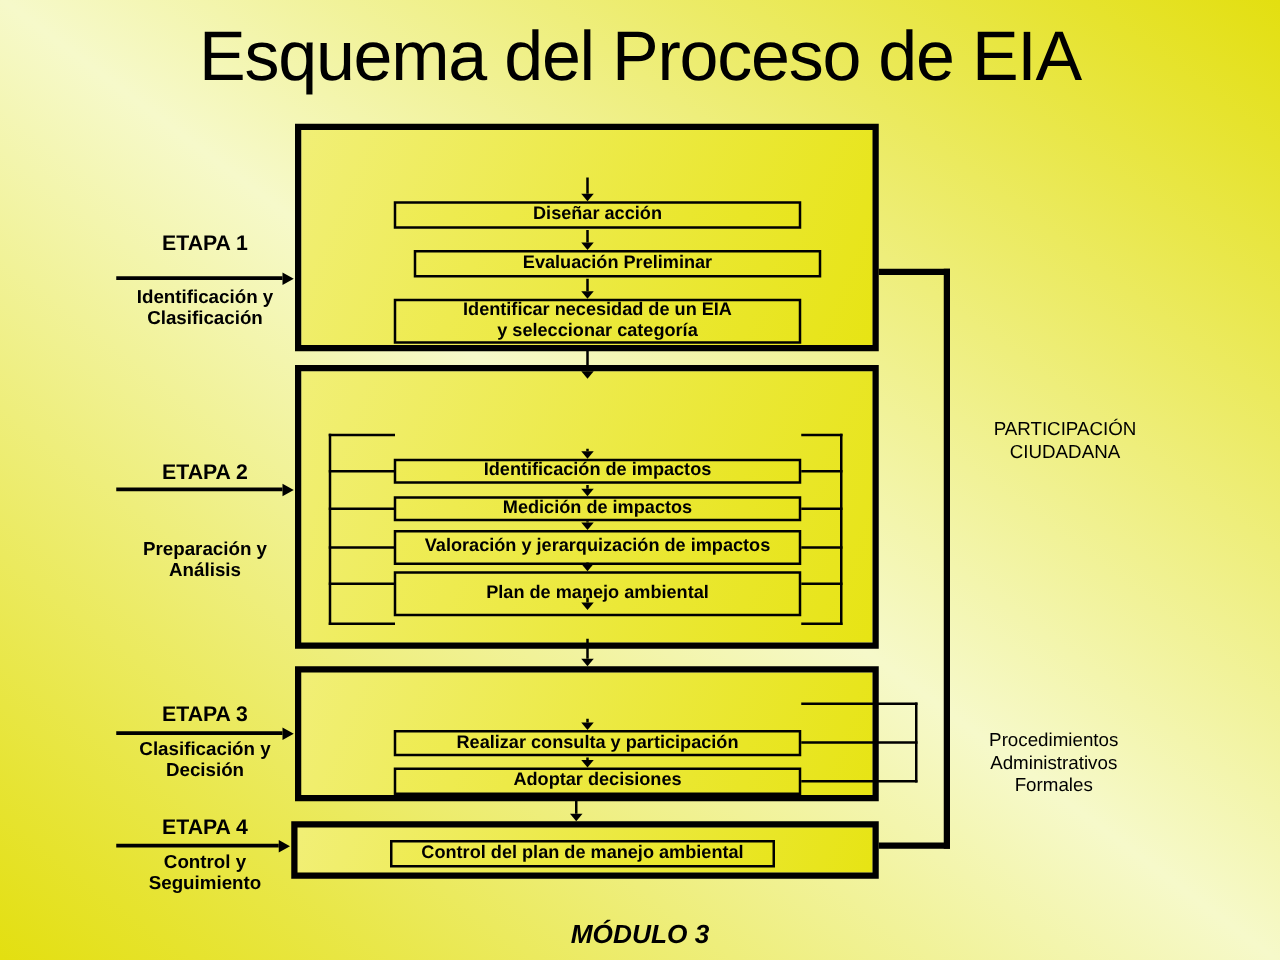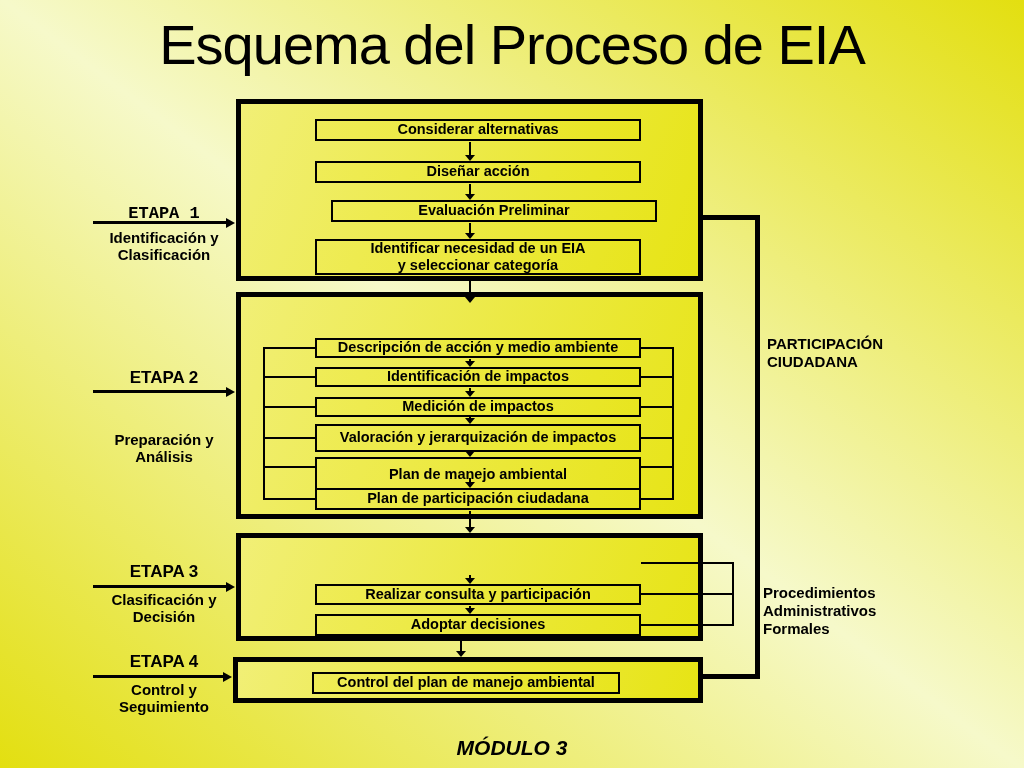--- a/index.html
+++ b/index.html
@@ -50,35 +50,35 @@
   }
   .etapa-label{
     position:absolute;width:180px;text-align:center;
     font-weight:bold;font-size:17px;line-height:1.05;
   }
   .etapa-sub{
     position:absolute;width:180px;text-align:center;
     font-weight:bold;font-size:15px;line-height:1.15;
   }
   .side-label{
-    position:absolute;text-align:left;font-weight:bold;font-size:15px;line-height:1.2;
+    position:absolute;text-align:center;font-weight:normal;font-size:15px;line-height:1.2;
   }
   .footer{
     position:absolute;left:0;right:0;top:736px;text-align:center;
     font-weight:bold;font-style:italic;font-size:21px;
   }
 </style>
 </head>
 <body>
 
 <div class="slide">
 
   <div class="title">Esquema del Proceso de EIA</div>
 
-  <div class="etapa-label" style="left:74px;top:205px;font-family:Liberation Mono, monospace;">ETAPA 1</div>
+  <div class="etapa-label" style="left:74px;top:186px;">ETAPA 1</div>
   <div class="harrow" style="left:93px;top:221px;width:133px;"></div>
   <div class="etapa-sub pre" style="left:74px;top:229px;">Identificación y
 Clasificación</div>
 
   <div class="etapa-label" style="left:74px;top:369px;">ETAPA 2</div>
   <div class="harrow" style="left:93px;top:390px;width:133px;"></div>
   <div class="etapa-sub pre" style="left:74px;top:399px;margin-top:32px;">Preparación y
 Análisis</div>
 
   <div class="etapa-label" style="left:74px;top:563px;">ETAPA 3</div>
@@ -87,21 +87,20 @@
 Decisión</div>
 
   <div class="etapa-label" style="left:74px;top:653px;">ETAPA 4</div>
   <div class="harrow" style="left:93px;top:675px;width:130px;"></div>
   <div class="etapa-sub pre" style="left:74px;top:681px;">Control y
 Seguimiento</div>
 
   <div class="loop"></div>
 
   <div class="obox" style="left:236px;top:99px;width:467px;height:182px;"></div>
-  <div class="ibox" style="left:315px;top:119px;width:326px;height:22px;">Considerar alternativas</div>
   <div class="ibox" style="left:315px;top:161px;width:326px;height:22px;">Diseñar acción</div>
   <div class="ibox" style="left:331px;top:200px;width:326px;height:22px;">Evaluación Preliminar</div>
   <div class="ibox pre" style="left:315px;top:239px;width:326px;height:36px;">Identificar necesidad de un EIA
 y seleccionar categoría</div>
   <div class="varrow" style="left:469px;top:142px;height:13px;"></div>
   <div class="varrow" style="left:469px;top:184px;height:10px;"></div>
   <div class="varrow" style="left:469px;top:223px;height:10px;"></div>
   <div class="varrow" style="left:469px;top:276px;height:21px;"></div>
 
   <div class="obox" style="left:236px;top:292px;width:467px;height:227px;"></div>
@@ -115,26 +114,24 @@
   <div class="hline" style="left:263px;top:498px;width:53px;"></div>
 
   <div class="vline" style="left:672px;top:347px;height:153px;"></div>
   <div class="hline" style="left:641px;top:347px;width:33px;"></div>
   <div class="hline" style="left:641px;top:376px;width:33px;"></div>
   <div class="hline" style="left:641px;top:406px;width:33px;"></div>
   <div class="hline" style="left:641px;top:437px;width:33px;"></div>
   <div class="hline" style="left:641px;top:466px;width:33px;"></div>
   <div class="hline" style="left:641px;top:498px;width:33px;"></div>
 
-  <div class="ibox" style="left:315px;top:338px;width:326px;height:20px;">Descripción de acción y medio ambiente</div>
   <div class="ibox" style="left:315px;top:367px;width:326px;height:20px;">Identificación de impactos</div>
   <div class="ibox" style="left:315px;top:397px;width:326px;height:20px;">Medición de impactos</div>
   <div class="ibox" style="left:315px;top:424px;width:326px;height:28px;">Valoración y jerarquización de impactos</div>
   <div class="ibox" style="left:315px;top:457px;width:326px;height:36px;">Plan de manejo ambiental</div>
-  <div class="ibox" style="left:315px;top:488px;width:326px;height:22px;">Plan de participación ciudadana</div>
 
   <div class="varrow" style="left:469px;top:359px;height:2px;"></div>
   <div class="varrow" style="left:469px;top:388px;height:3px;"></div>
   <div class="varrow" style="left:469px;top:417px;height:1px;"></div>
   <div class="varrow" style="left:469px;top:450px;height:1px;"></div>
   <div class="varrow" style="left:469px;top:478px;height:4px;"></div>
   <div class="varrow" style="left:469px;top:511px;height:16px;"></div>
 
   <div class="obox" style="left:236px;top:533px;width:467px;height:108px;"></div>
 

